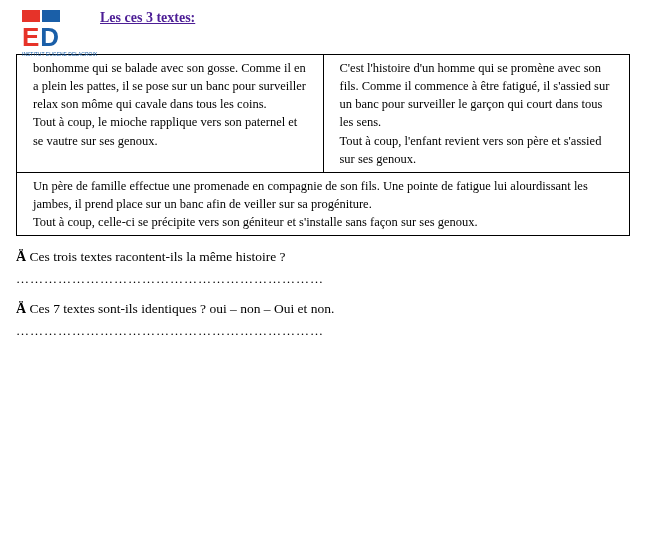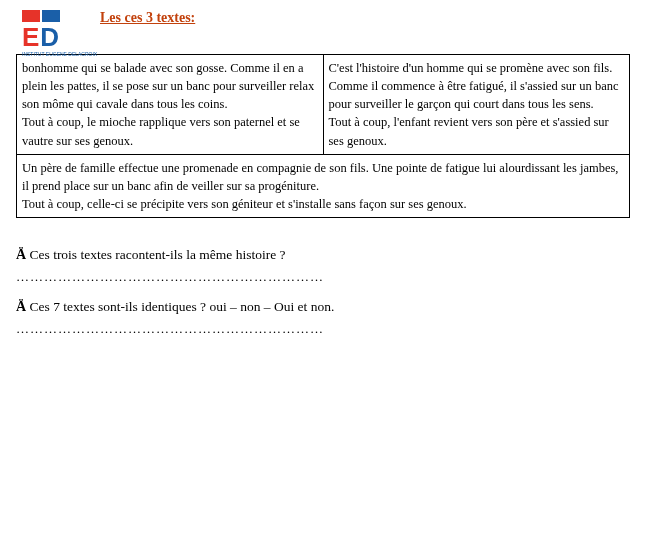--- a/index.html
+++ b/index.html
@@ -91,49 +91,49 @@
       text-align: center;
       font-family: Arial, sans-serif;
       white-space: nowrap;
       margin-top: 1px;
     }
 
     .title-text {
       font-size: 14px;
       font-weight: bold;
       text-decoration: underline;
-      color: #c2410c;
+      color: #4c1d95;
       padding-top: 2px;
       padding-left: 4px;
     }
 
     .main-table {
       width: 100%;
       border-collapse: collapse;
       margin-bottom: 8px;
     }
 
     .main-table td {
       border: 1px solid #000;
       vertical-align: top;
-      padding: 4px 5px;
+      padding: 4px 16px;
       font-size: 12.5px;
       line-height: 1.45;
     }
 
     .main-table .top-row td {
       width: 50%;
     }
 
     .main-table .bottom-row td {
       
     }
 
     .question-section {
-      margin-top: 26px;
+      margin-top: 10px;
     }
 
     .question-line {
       font-size: 13.5px;
       color: #000;
       margin-bottom: 2px;
       line-height: 1.5;
     }
 
     .question-bullet {

